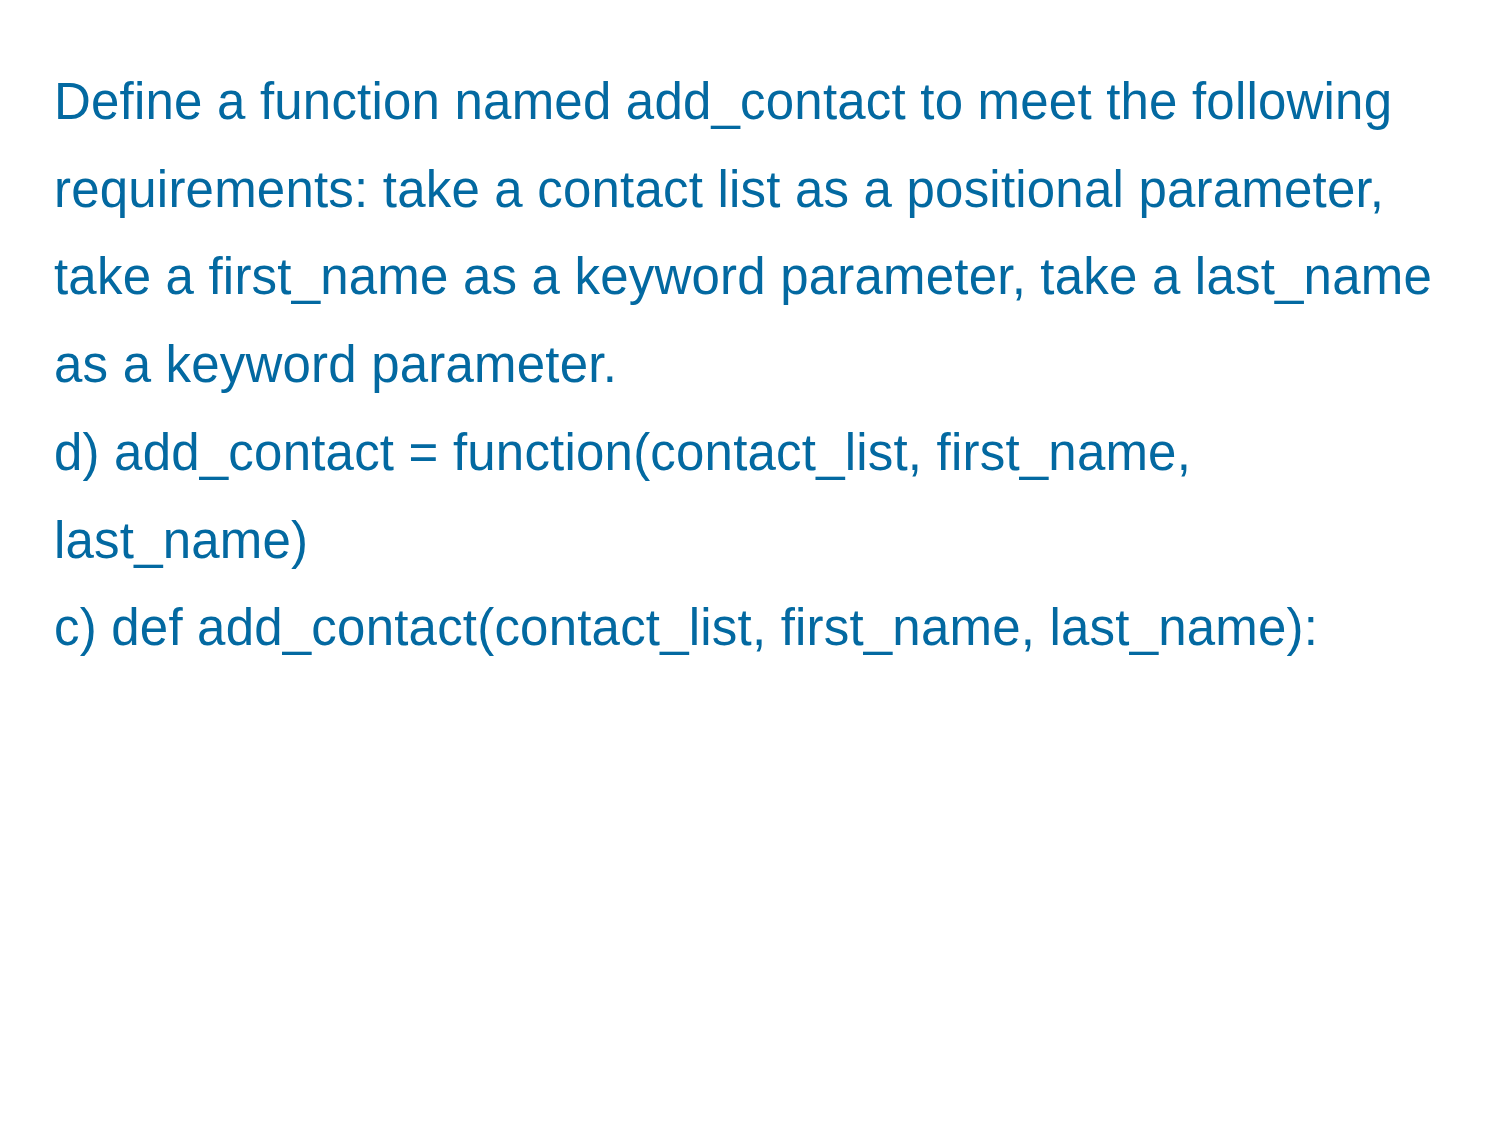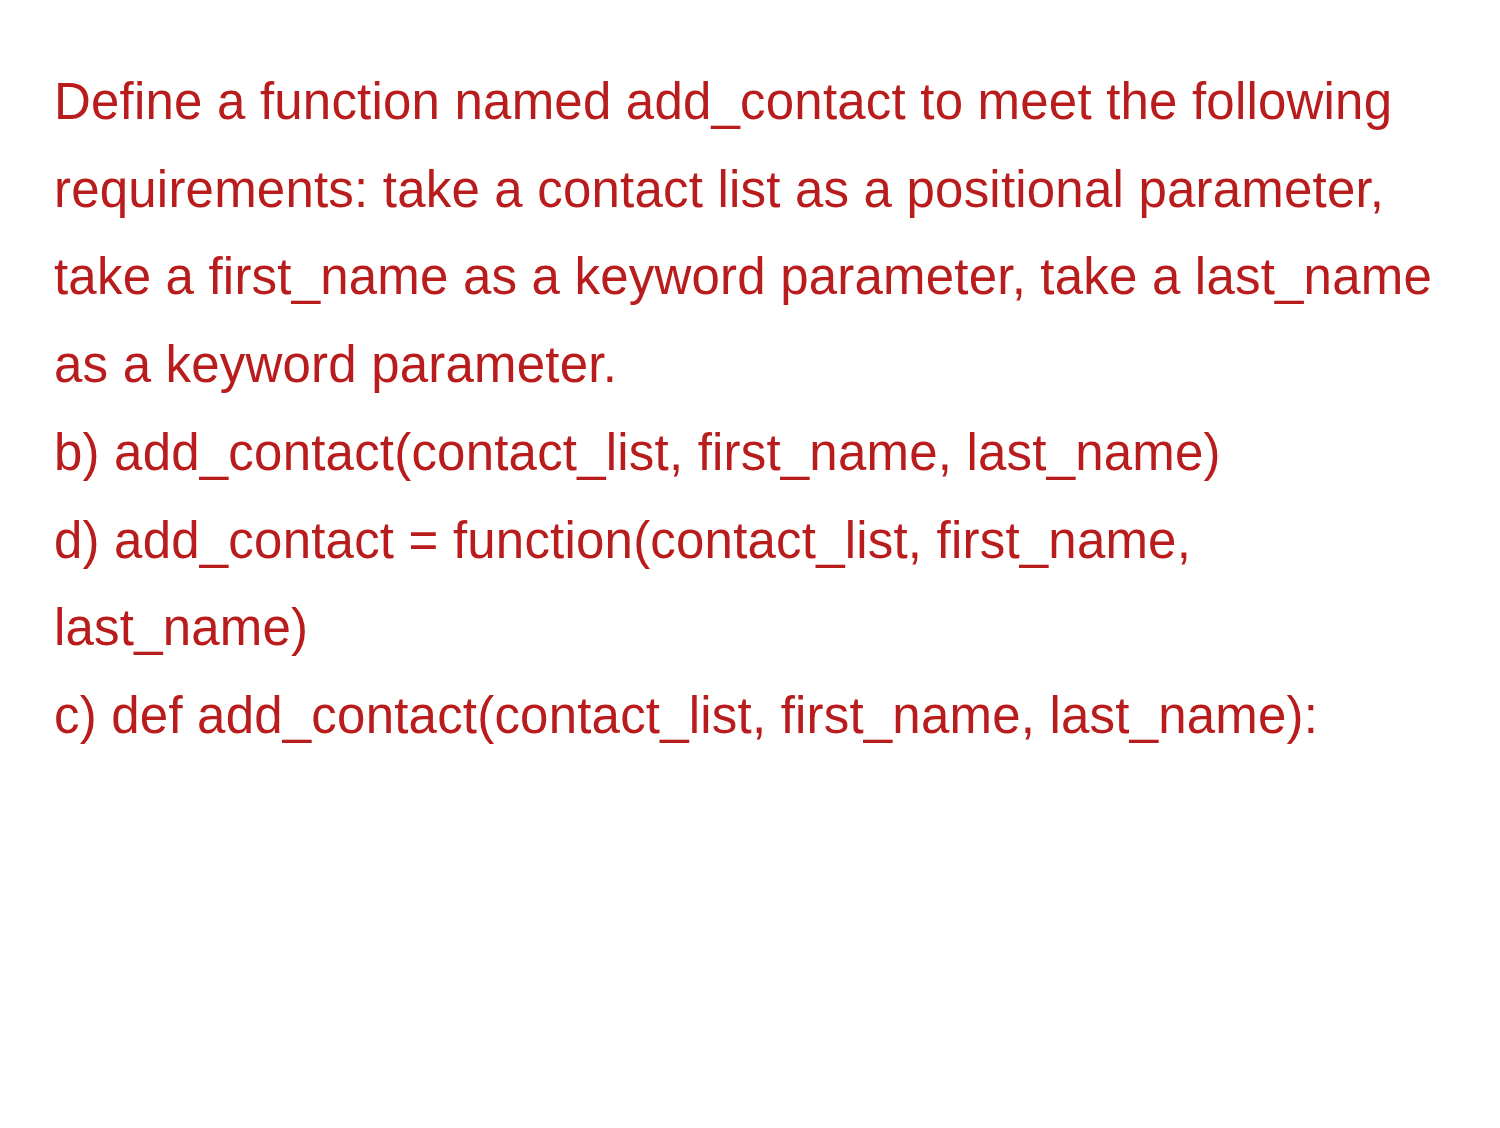--- a/index.html
+++ b/index.html
@@ -10,31 +10,30 @@
   body {
     width: 1500px;
     height: 1128px;
     background: #ffffff;
     font-family: -apple-system, BlinkMacSystemFont, "Segoe UI", Helvetica, Arial, sans-serif;
     padding: 58px 54px;
   }
   .content {
     font-size: 51px;
     line-height: 1.72;
-    color: #b91c1c;
+    color: #0369a1;
     letter-spacing: 0.2px;
   }
   .question-text {
     margin-bottom: 0;
   }
   .option {
     display: block;
   }
 </style>
 </head>
 <body>
 
 <div class="content">
   <div class="question-text">Define a function named add_contact to meet the following requirements: take a contact list as a positional parameter, take a first_name as a keyword parameter, take a last_name as a keyword parameter.</div>
-  <div class="option">b) add_contact(contact_list, first_name, last_name)</div>
   <div class="option">d) add_contact = function(contact_list, first_name, last_name)</div>
   <div class="option">c) def add_contact(contact_list, first_name, last_name):</div>
 </div>
 
 </body></html>

